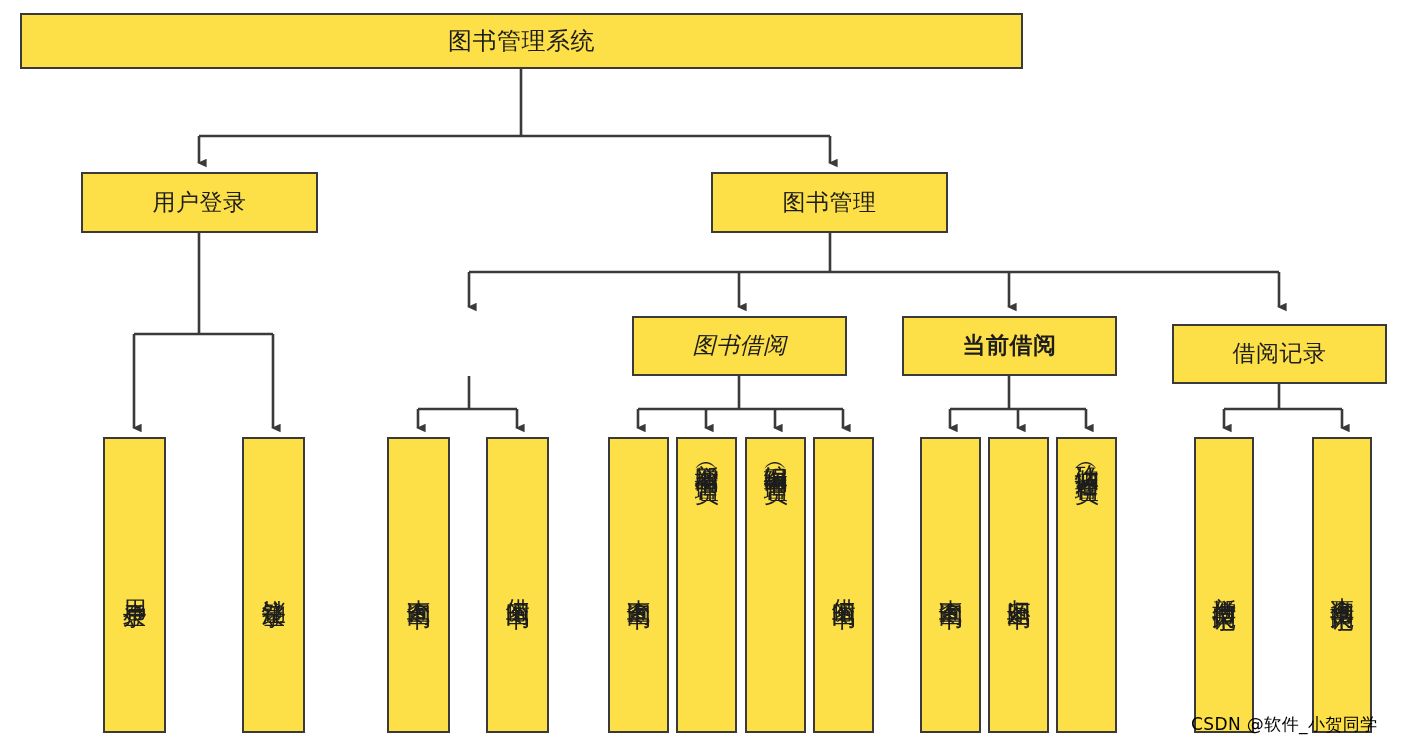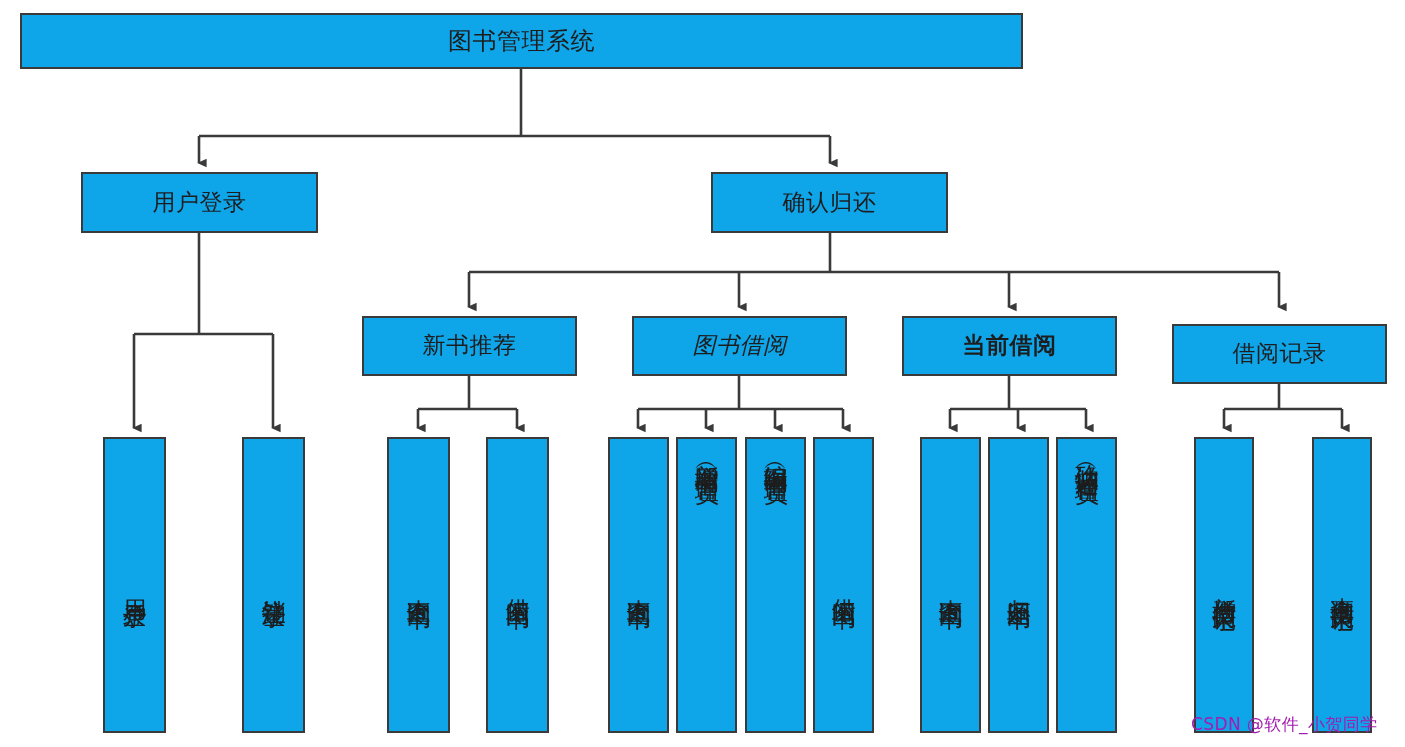--- a/index.html
+++ b/index.html
@@ -22,21 +22,21 @@
     position: absolute;
     left: 0;
     top: 0;
     width: 1405px;
     height: 747px;
     pointer-events: none;
   }
   .node {
     position: absolute;
     box-sizing: border-box;
-    background: #0ea5e9;
+    background: #fde047;
     border: 2.4px solid #3a3a3a;
     display: flex;
     align-items: center;
     justify-content: center;
     color: #1d1d1d;
   }
   .node .node-label {
     display: block;
     text-align: center;
     line-height: 1.18;
@@ -67,21 +67,21 @@
   
   .node.vert.centered {
     align-items: center;
     padding-top: 0;
   }
   #watermark {
     position: absolute;
     left: 1191px;
     top: 713px;
     font-size: 17px;
-    color: #a21caf;
+    color: #000000;
     white-space: nowrap;
     letter-spacing: 0.4px;
     user-select: none;
   }
 </style>
 </head>
 <body>
 
 <div id="diagram-root">
 
@@ -137,26 +137,23 @@
 
   <div class="node horiz root" style="left:20px; top:13px; width:1003px; height:56px;">
     <span class="node-label">图书管理系统</span>
   </div>
 
   <div class="node horiz" style="left:81px; top:172px; width:237px; height:61px;">
     <span class="node-label">用户登录</span>
   </div>
 
   <div class="node horiz" style="left:711px; top:172px; width:237px; height:61px;">
-    <span class="node-label">确认归还</span>
-  </div>
-
-  <div class="node horiz" style="left:362px; top:316px; width:215px; height:60px;">
-    <span class="node-label">新书推荐</span>
-  </div>
+    <span class="node-label">图书管理</span>
+  </div>
+
 
   <div class="node horiz" style="left:632px; top:316px; width:215px; height:60px;font-style:italic;">
     <span class="node-label">图书借阅</span>
   </div>
 
   <div class="node horiz" style="left:902px; top:316px; width:215px; height:60px;font-weight:bold;">
     <span class="node-label">当前借阅</span>
   </div>
 
   <div class="node horiz" style="left:1172px; top:324px; width:215px; height:60px;">

